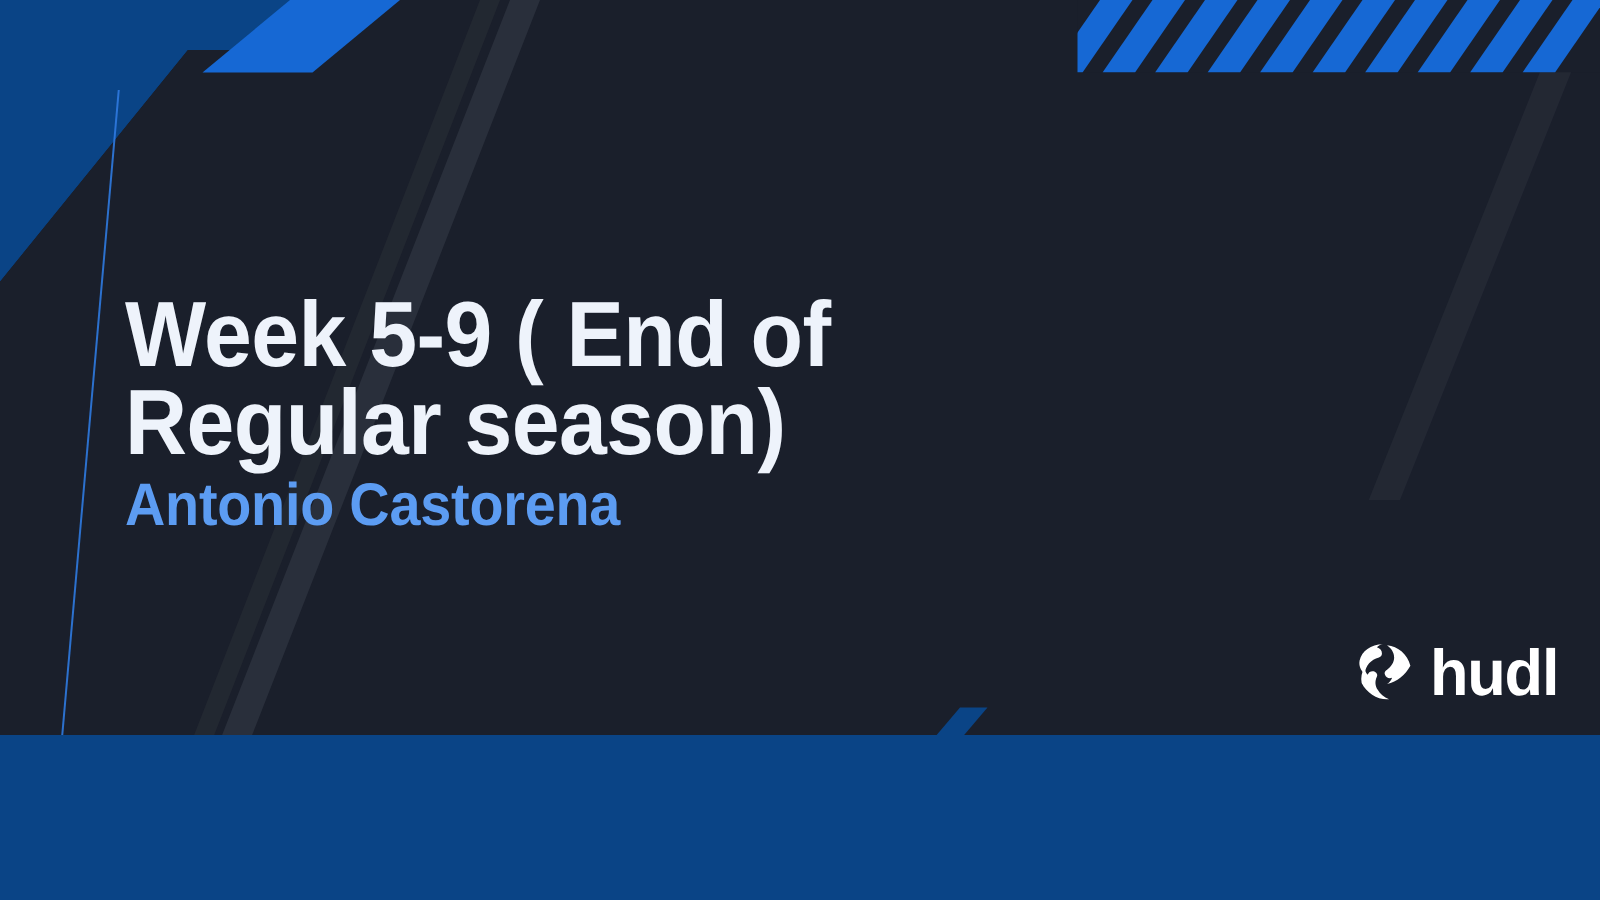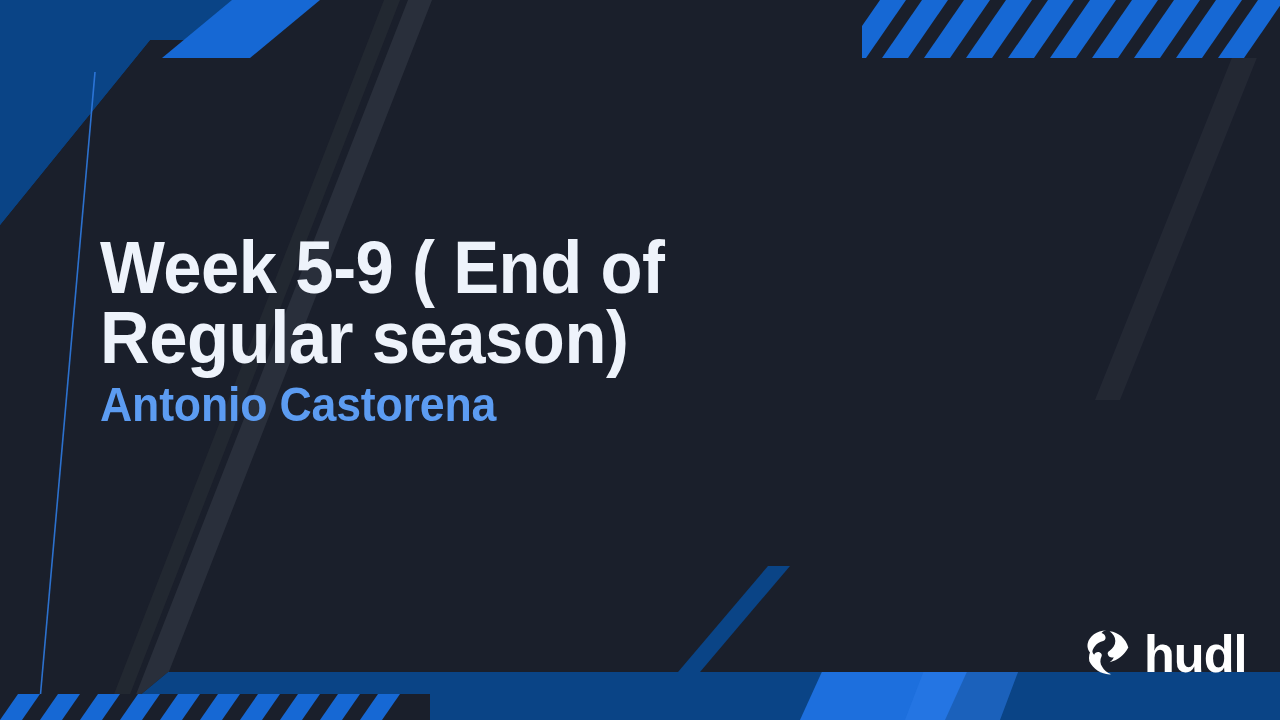--- a/index.html
+++ b/index.html
@@ -1,21 +1,21 @@
 <!DOCTYPE html>
 <html><head>
 <meta charset="utf-8">
 <style>
   html,body{margin:0;padding:0;}
   body{
     width:1280px;height:720px;overflow:hidden;
     font-family:"Liberation Sans", sans-serif;
     background:#0a4486;
   }
-  #stage{position:relative;width:1280px;height:720px;overflow:hidden;background:#4c1d95;}
+  #stage{position:relative;width:1280px;height:588px;overflow:hidden;background:#4c1d95;}
   #stage svg.layer{position:absolute;top:0;left:0;width:1280px;height:720px;display:block;}
 
   .title-block{
     position:absolute;left:100px;top:233px;width:720px;z-index:30;
   }
   .title-line{
     font-family:"Liberation Sans", sans-serif;
     font-weight:700;
     font-size:74px;
     line-height:0.95;
@@ -33,21 +33,21 @@
     line-height:1.05;
     letter-spacing:-0.2px;
     color:#5c9cf2;
     margin:6px 0 0 0;
     transform:scaleX(0.93);
     transform-origin:left center;
     white-space:nowrap;
   }
 
   .logo{
-    position:absolute;right:30px;bottom:40px;
+    position:absolute;right:30px;bottom:23px;
     display:flex;align-items:center;gap:10px;z-index:40;
   }
   .logo-mark{width:52px;height:52px;display:block;}
   .logo-word{
     font-family:"Liberation Sans", sans-serif;
     font-weight:700;font-size:52px;line-height:1;
     color:#ffffff;letter-spacing:-1px;
     transform:scaleX(0.97);transform-origin:left center;
   }
 </style>

